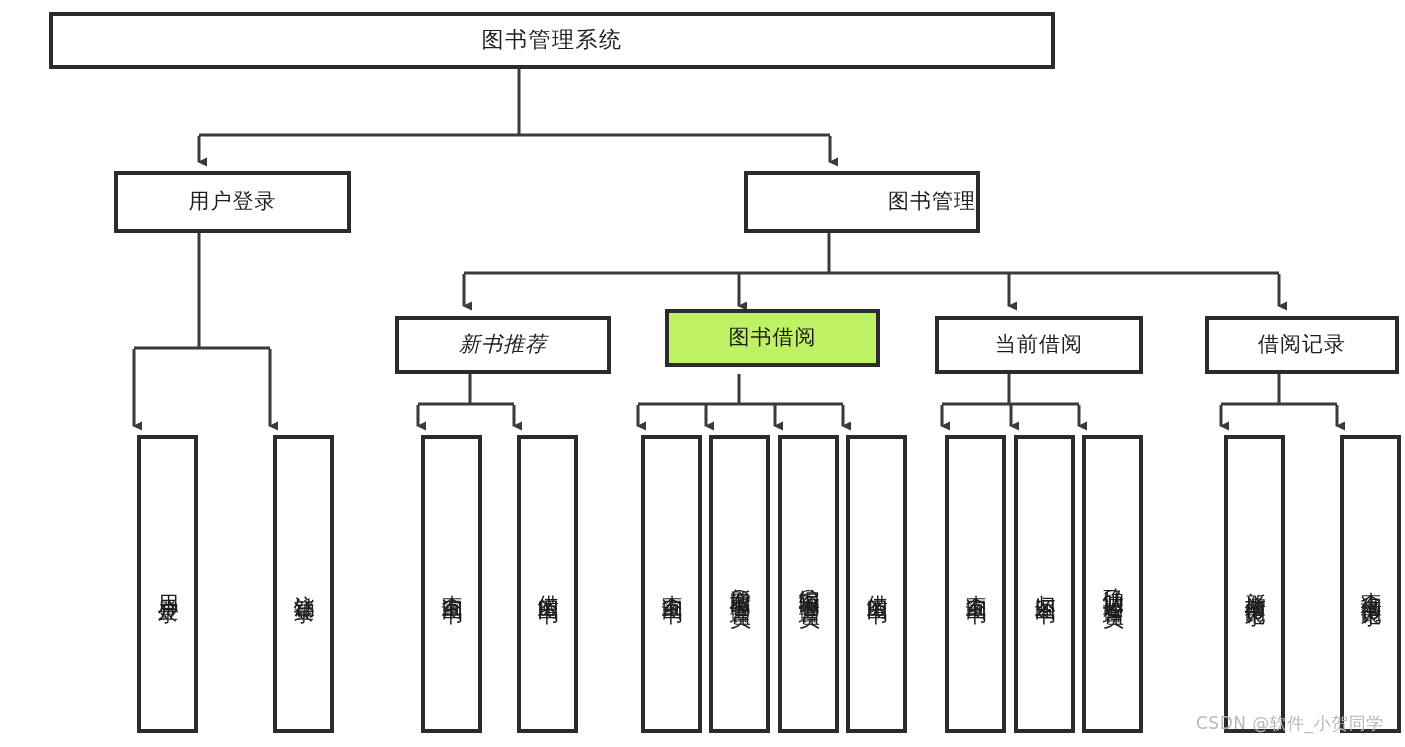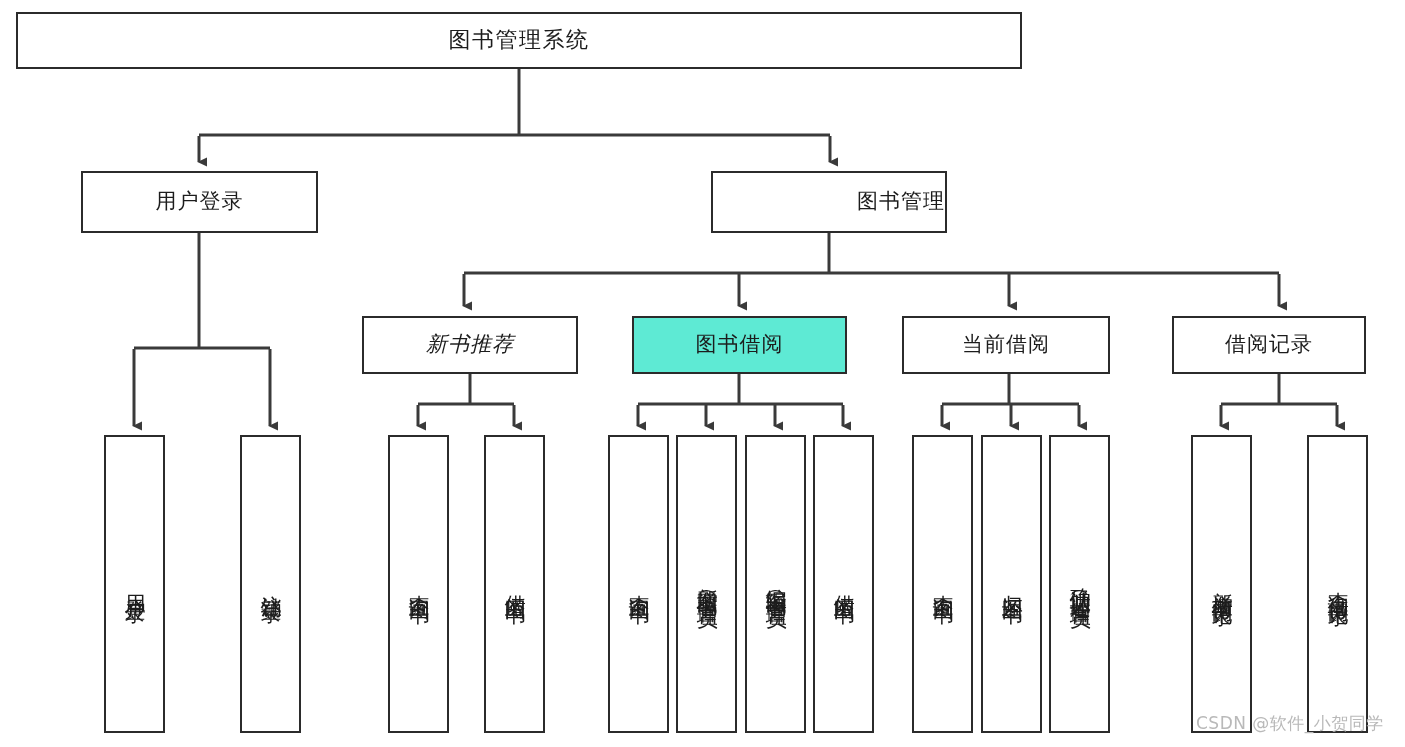--- a/index.html
+++ b/index.html
@@ -23,25 +23,26 @@
     left: 0;
     top: 0;
     width: 1405px;
     height: 747px;
     pointer-events: none;
   }
   .node {
     position: absolute;
     box-sizing: border-box;
     background: #ffffff;
-    border: 2px solid #8b5cf6;
+    border: 4px solid #8b5cf6;
     display: flex;
     align-items: center;
     justify-content: center;
     color: #1c1c1c;
+    margin-left: 33px;
   }
   .node-h .node-label {
     font-size: 21px;
     line-height: 1.2;
     letter-spacing: 1px;
     white-space: nowrap;
   }
   .node-root .node-label {
     font-size: 22px;
     letter-spacing: 1.5px;
@@ -131,21 +132,21 @@
   <div class="node node-h" style="left: 81px; top: 171px; width: 237px; height: 62px; border-color: rgb(43, 43, 43); background: rgb(255, 255, 255); color: rgb(28, 28, 28);">
     <span class="node-label">用户登录</span>
   </div>
   <div class="node node-h" style="left: 711px; top: 171px; width: 236px; height: 62px; border-color: rgb(43, 43, 43); background: rgb(255, 255, 255); color: rgb(28, 28, 28); justify-content: flex-end;">
     <span class="node-label">图书管理</span>
   </div>
 
   <div class="node node-h" style="left: 362px; top: 316px; width: 216px; height: 58px; border-color: rgb(43, 43, 43); background: rgb(255, 255, 255); color: rgb(28, 28, 28); font-style: italic;">
     <span class="node-label">新书推荐</span>
   </div>
-  <div class="node node-h" style="left: 632px; top: 316px; width: 215px; height: 58px; border-color: rgb(43, 43, 43); background: #5eead4; color: rgb(28, 28, 28);">
+  <div class="node node-h" style="left: 632px; top: 309px; width: 215px; height: 58px; border-color: rgb(43, 43, 43); background: #bef264; color: rgb(28, 28, 28);">
     <span class="node-label">图书借阅</span>
   </div>
   <div class="node node-h" style="left: 902px; top: 316px; width: 208px; height: 58px; border-color: rgb(43, 43, 43); background: rgb(255, 255, 255); color: rgb(28, 28, 28);">
     <span class="node-label">当前借阅</span>
   </div>
   <div class="node node-h" style="left: 1172px; top: 316px; width: 194px; height: 58px; border-color: rgb(43, 43, 43); background: rgb(255, 255, 255); color: rgb(28, 28, 28);">
     <span class="node-label">借阅记录</span>
   </div>
 
   <div class="node node-v" style="left: 104px; top: 435px; width: 61px; height: 298px; border-color: rgb(43, 43, 43); background: rgb(255, 255, 255); color: rgb(28, 28, 28);">

